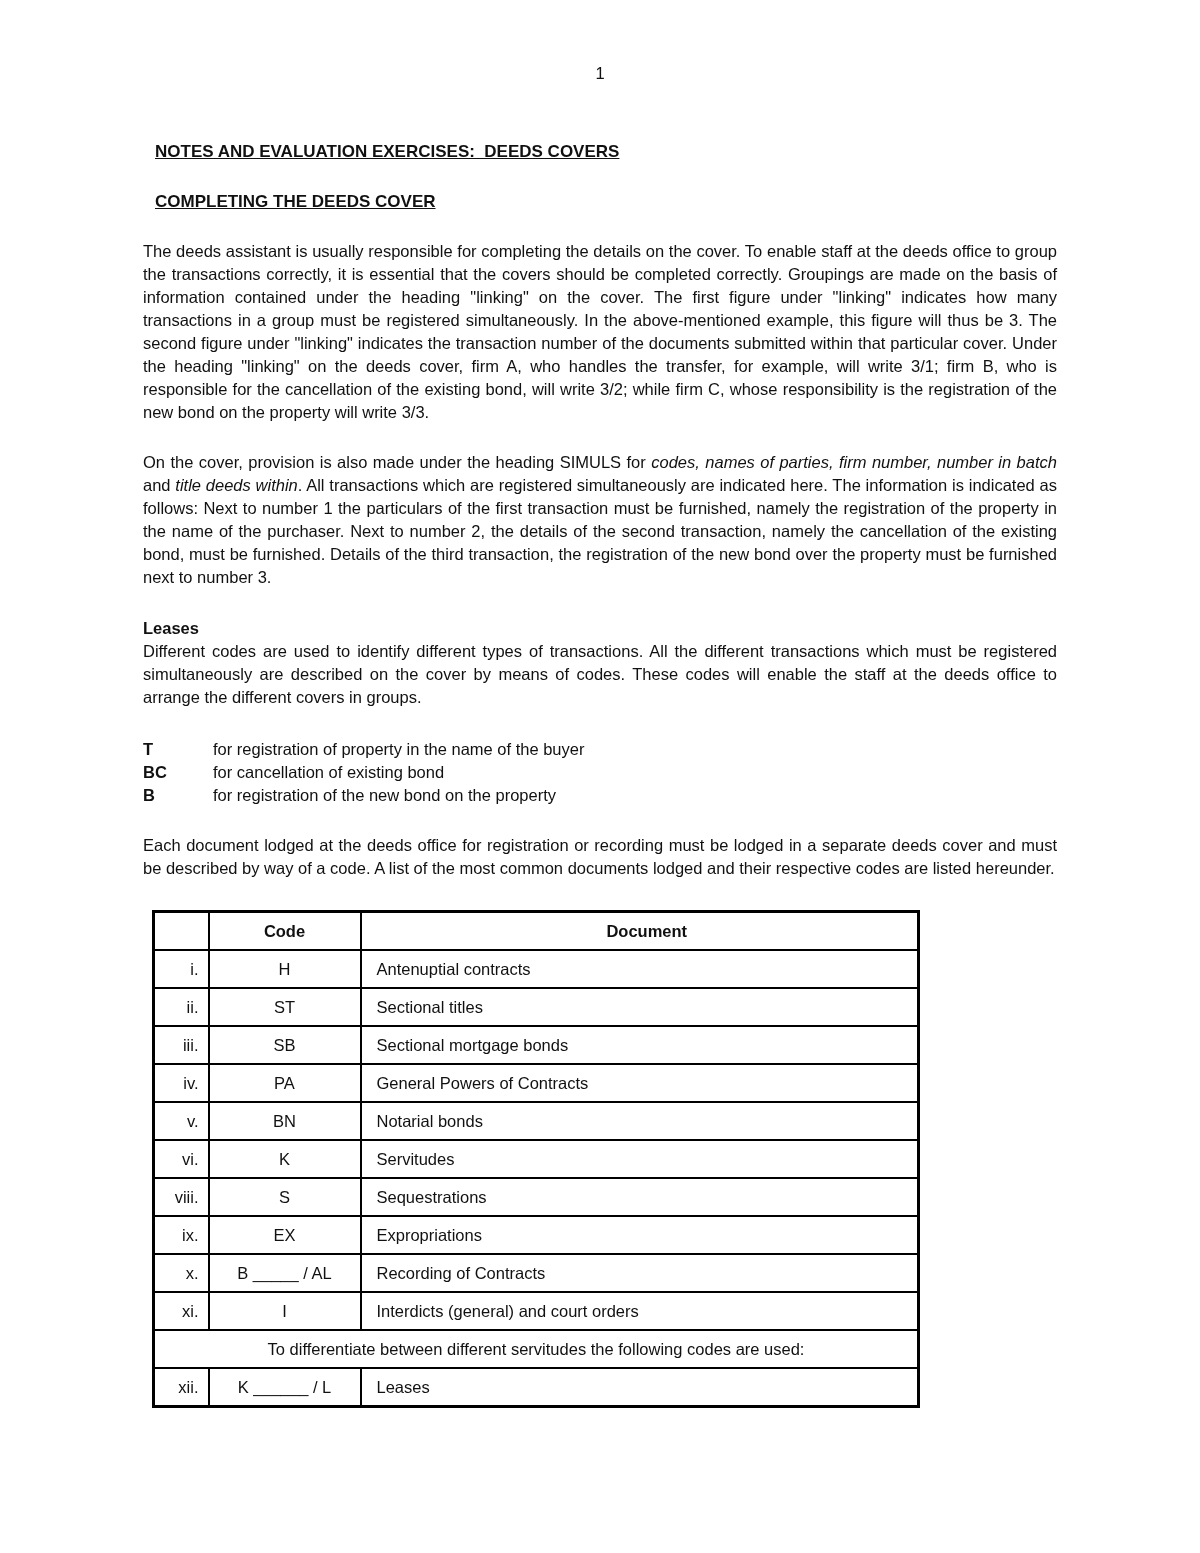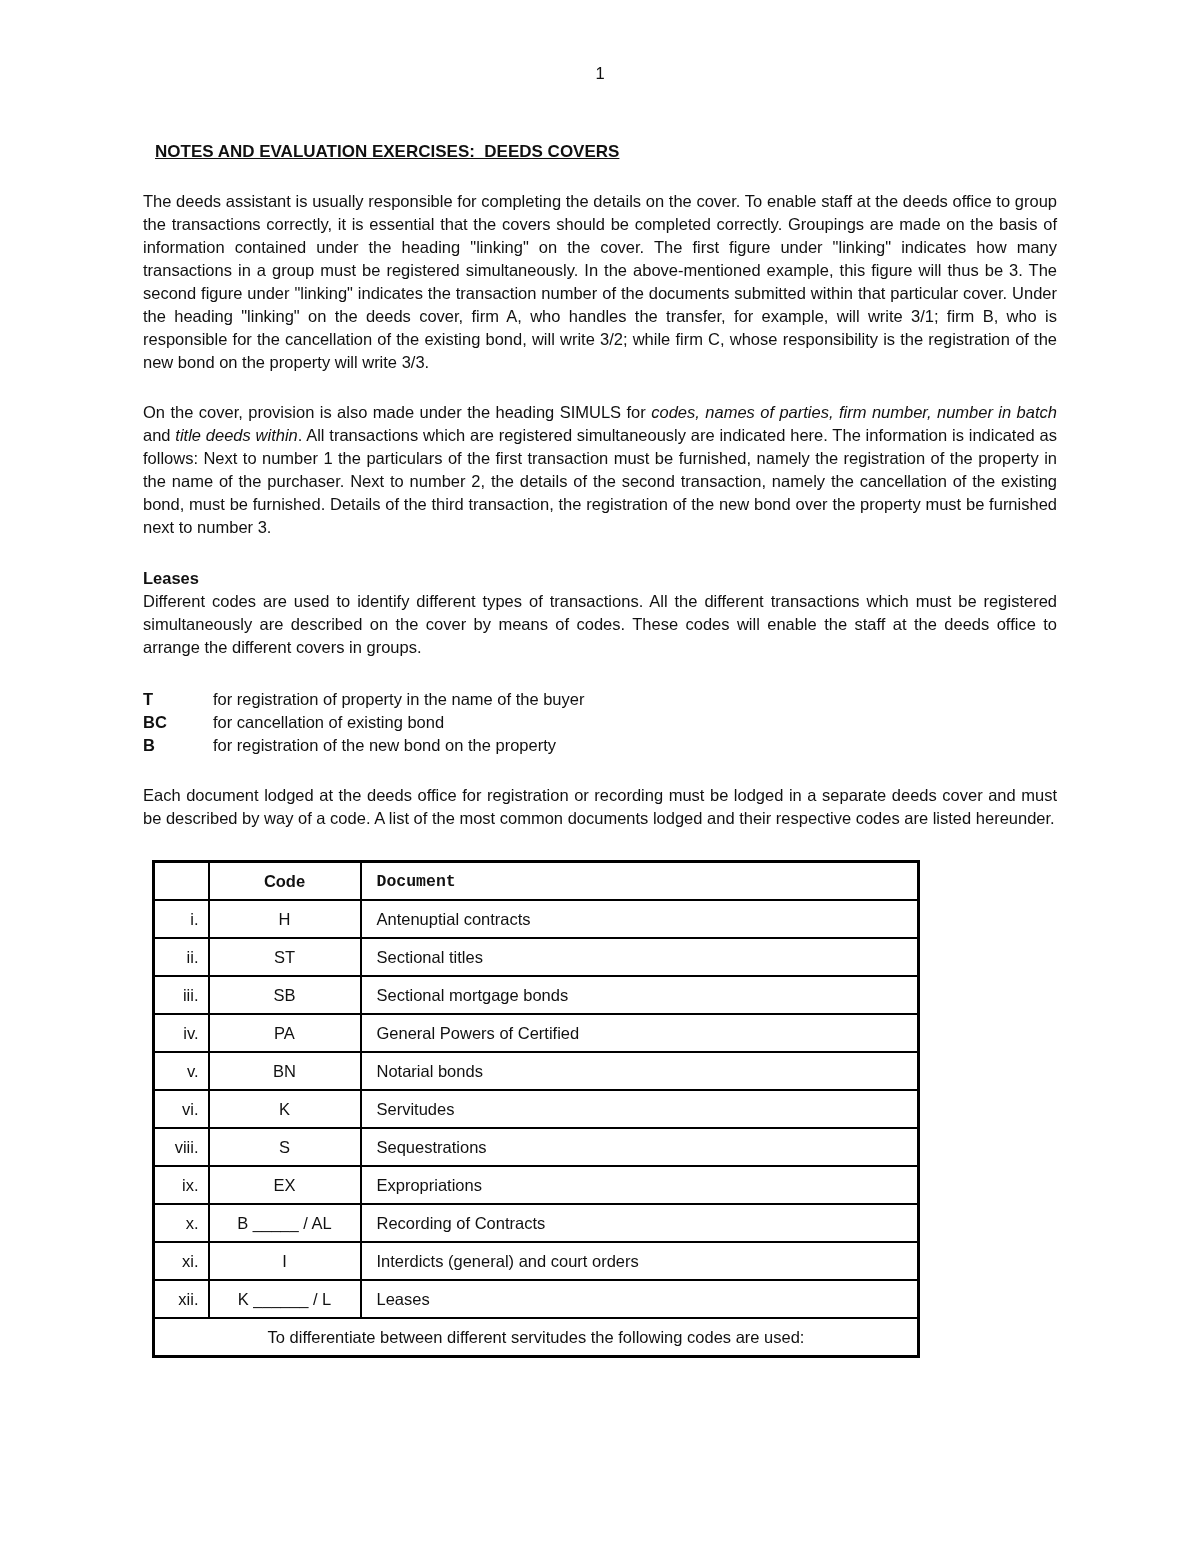--- a/index.html
+++ b/index.html
@@ -71,36 +71,37 @@
     border: 2px solid #000;
     height: 36px;
     padding: 0;
     font-size: 16.5px;
     vertical-align: middle;
     overflow: hidden;
     white-space: nowrap;
   }
   .codes-table th { font-weight: bold; }
   th.cell-code-h { text-align: center; }
-  th.cell-doc-h  { text-align: left; padding-left: 15px; font-family: Liberation Mono, monospace; }
+  th.cell-doc-h  { text-align: center; padding-left: 15px; }
   td.cell-num  { text-align: right; padding-right: 9px; }
   td.cell-code { text-align: center; }
   td.cell-doc  { text-align: left; padding-left: 15px; }
   td.cell-span { text-align: center; }
 </style>
 </head>
 <body>
 
 <div class="page">
   <div class="page-number">1</div>
 
   <div class="content">
 
     <div class="h-main">NOTES AND EVALUATION EXERCISES:  DEEDS COVERS</div>
 
+    <div class="h-sub">COMPLETING THE DEEDS COVER</div>
 
     <p class="body-par">The deeds assistant is usually responsible for completing the details on the cover. To enable staff at the deeds office to group the transactions correctly, it is essential that the covers should be completed correctly. Groupings are made on the basis of information contained under the heading "linking" on the cover. The first figure under "linking" indicates how many transactions in a group must be registered simultaneously. In the above-mentioned example, this figure will thus be 3. The second figure under "linking" indicates the transaction number of the documents submitted within that particular cover. Under the heading "linking" on the deeds cover, firm A, who handles the transfer, for example, will write 3/1; firm B, who is responsible for the cancellation of the existing bond, will write 3/2; while firm C, whose responsibility is the registration of the new bond on the property will write 3/3.</p>
 
     <p class="body-par"><span>On the cover, provision is also made under the heading SIMULS for </span><span class="italic">codes, names of parties, firm number, number in batch</span><span> and </span><span class="italic">title deeds within</span><span>. All transactions which are registered simultaneously are indicated here. The information is indicated as follows: Next to number 1 the particulars of the first transaction must be furnished, namely the registration of the property in the name of the purchaser. Next to number 2, the details of the second transaction, namely the cancellation of the existing bond, must be furnished. Details of the third transaction, the registration of the new bond over the property must be furnished next to number 3.</span></p>
 
     <div class="codes-heading">Leases</div>
     <p class="body-par no-gap">Different codes are used to identify different types of transactions. All the different transactions which must be registered simultaneously are described on the cover by means of codes. These codes will enable the staff at the deeds office to arrange the different covers in groups.</p>
 
     <div class="code-list">
       <div class="code-list-row">
@@ -142,21 +143,21 @@
         <td class="cell-doc">Sectional titles</td>
       </tr>
       <tr>
         <td class="cell-num">iii.</td>
         <td class="cell-code">SB</td>
         <td class="cell-doc">Sectional mortgage bonds</td>
       </tr>
       <tr>
         <td class="cell-num">iv.</td>
         <td class="cell-code">PA</td>
-        <td class="cell-doc">General Powers of Certified</td>
+        <td class="cell-doc">General Powers of Contracts</td>
       </tr>
       <tr>
         <td class="cell-num">v.</td>
         <td class="cell-code">BN</td>
         <td class="cell-doc">Notarial bonds</td>
       </tr>
       <tr>
         <td class="cell-num">vi.</td>
         <td class="cell-code">K</td>
         <td class="cell-doc">Servitudes</td>
@@ -175,24 +176,24 @@
         <td class="cell-num">x.</td>
         <td class="cell-code">B _____ / AL</td>
         <td class="cell-doc">Recording of Contracts</td>
       </tr>
       <tr>
         <td class="cell-num">xi.</td>
         <td class="cell-code">I</td>
         <td class="cell-doc">Interdicts (general) and court orders</td>
       </tr>
       <tr>
+        <td class="cell-span" colspan="3">To differentiate between different servitudes the following codes are used:</td>
+      </tr>
+      <tr>
         <td class="cell-num">xii.</td>
         <td class="cell-code">K ______ / L</td>
         <td class="cell-doc">Leases</td>
-      </tr>
-      <tr>
-        <td class="cell-span" colspan="3">To differentiate between different servitudes the following codes are used:</td>
       </tr>
     </tbody>
       </table>
 
   </div>
 </div>
 
 </body></html>

